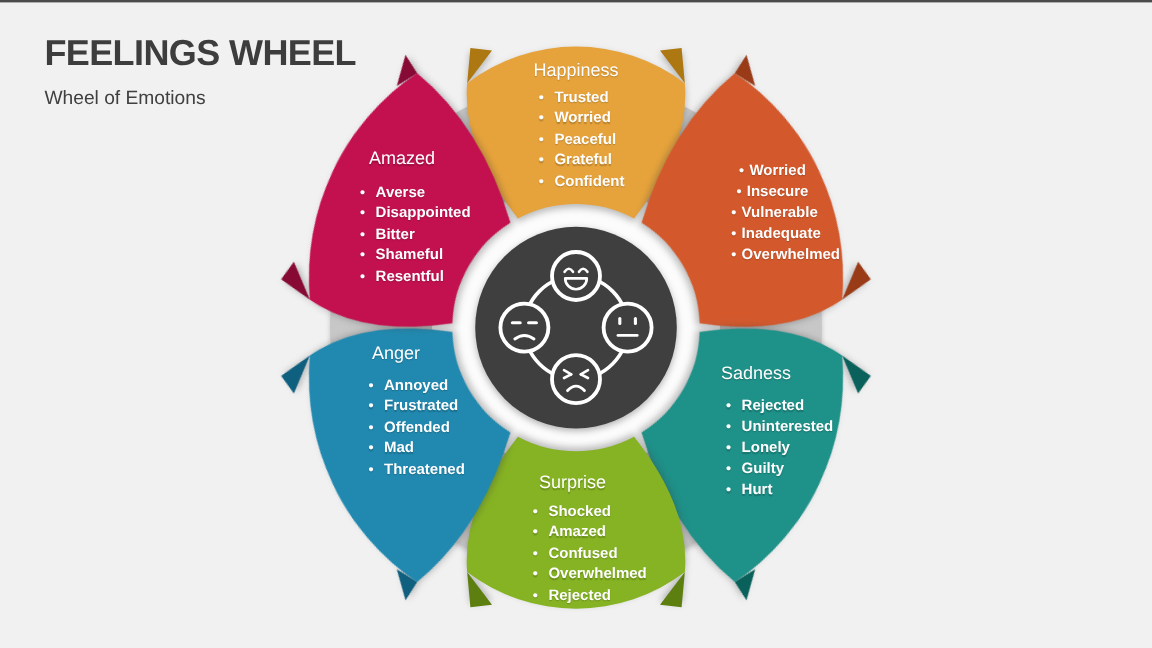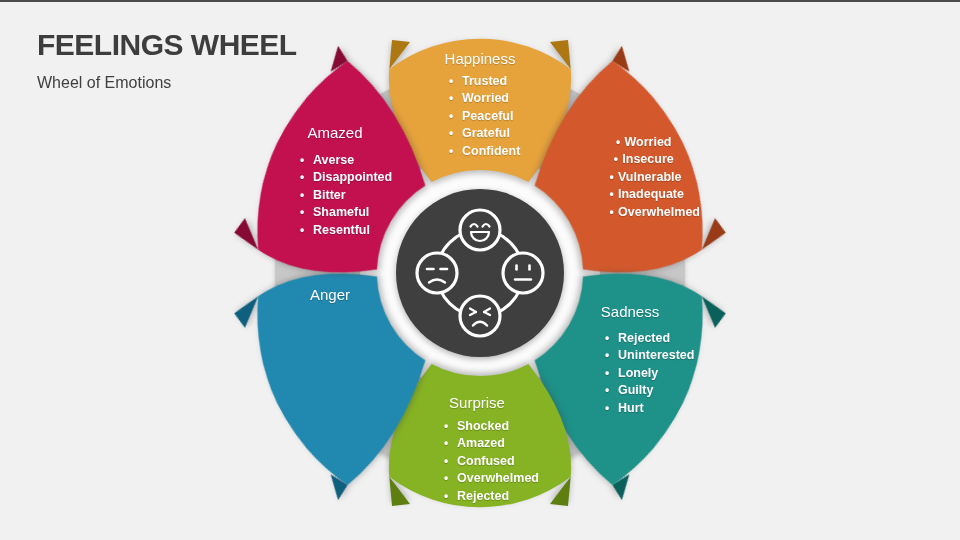--- a/index.html
+++ b/index.html
@@ -172,20 +172,27 @@
   <ul class="segment-list">
       <li><span class="dot">•</span><span>Shocked</span></li>
       <li><span class="dot">•</span><span>Amazed</span></li>
       <li><span class="dot">•</span><span>Confused</span></li>
       <li><span class="dot">•</span><span>Overwhelmed</span></li>
       <li><span class="dot">•</span><span>Rejected</span></li>
     </ul>
 </div>
 <div class="segment-text seg-anger">
   <div class="segment-title">Anger</div>
+  <ul class="segment-list">
+      <li><span class="dot">•</span><span>Annoyed</span></li>
+      <li><span class="dot">•</span><span>Frustrated</span></li>
+      <li><span class="dot">•</span><span>Offended</span></li>
+      <li><span class="dot">•</span><span>Mad</span></li>
+      <li><span class="dot">•</span><span>Threatened</span></li>
+    </ul>
 </div>
 <div class="segment-text seg-disgust">
   <div class="segment-title">Amazed</div>
   <ul class="segment-list">
       <li><span class="dot">•</span><span>Averse</span></li>
       <li><span class="dot">•</span><span>Disappointed</span></li>
       <li><span class="dot">•</span><span>Bitter</span></li>
       <li><span class="dot">•</span><span>Shameful</span></li>
       <li><span class="dot">•</span><span>Resentful</span></li>
     </ul>

